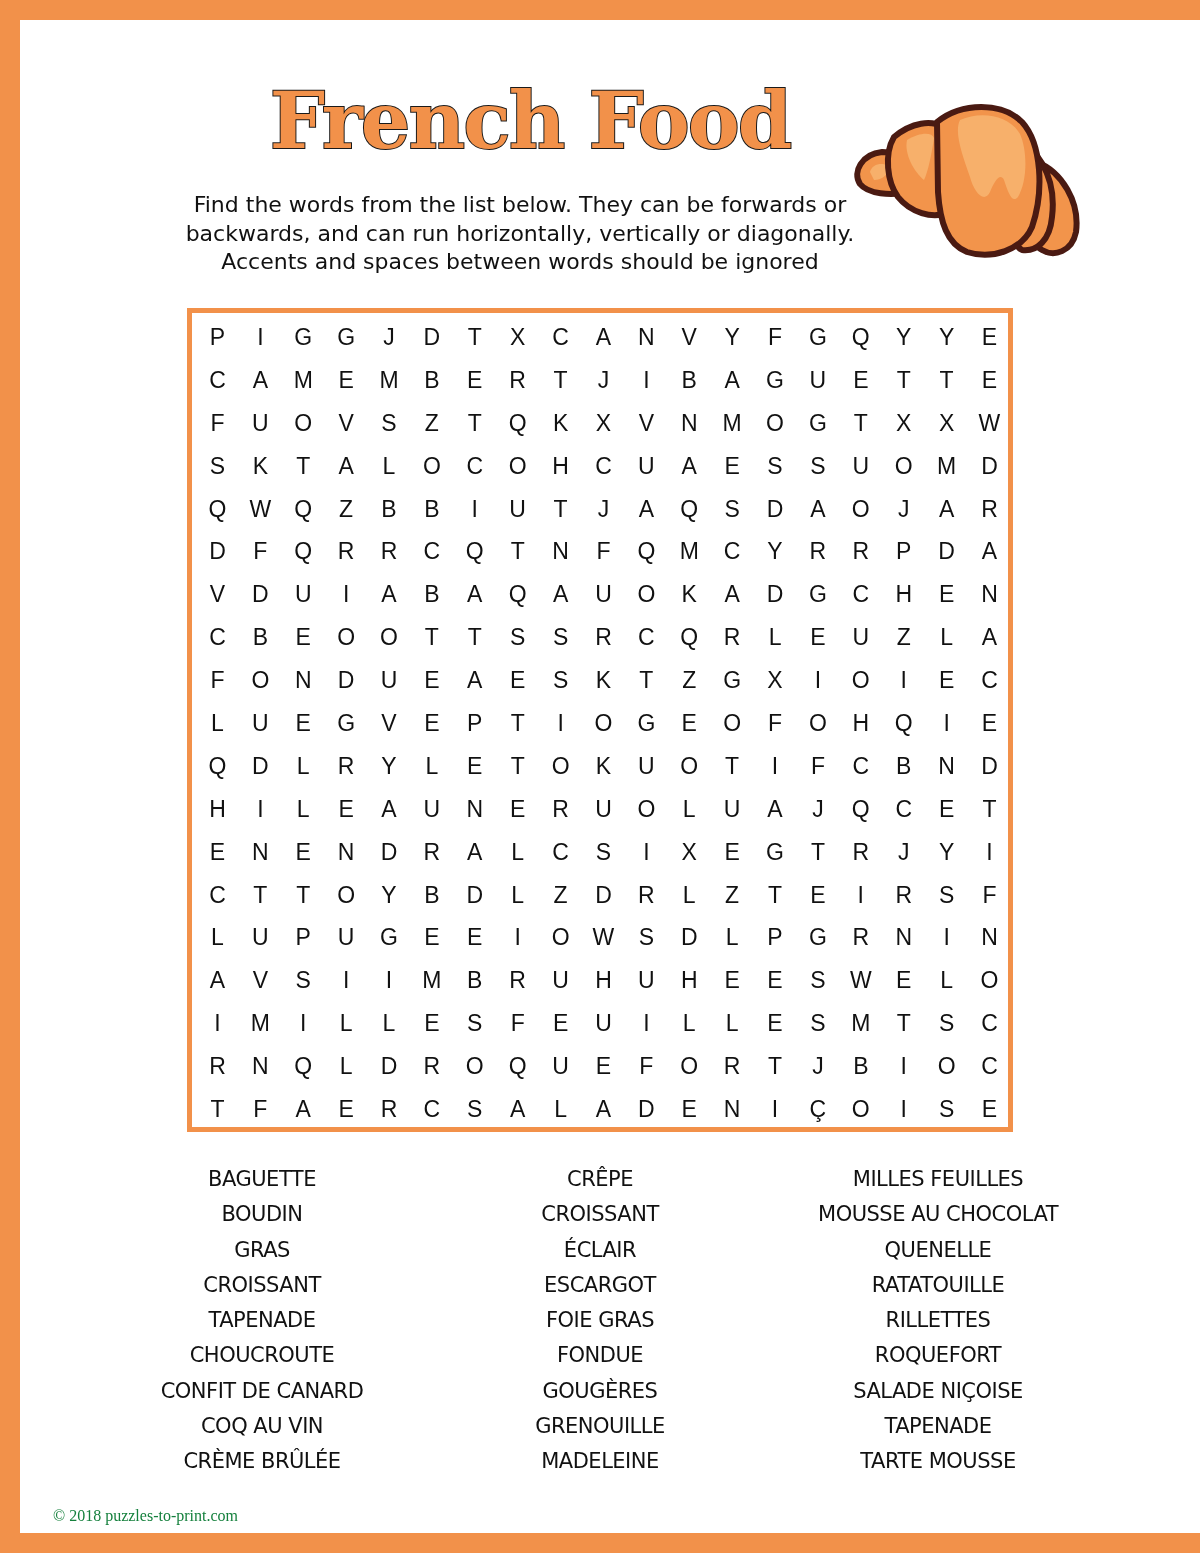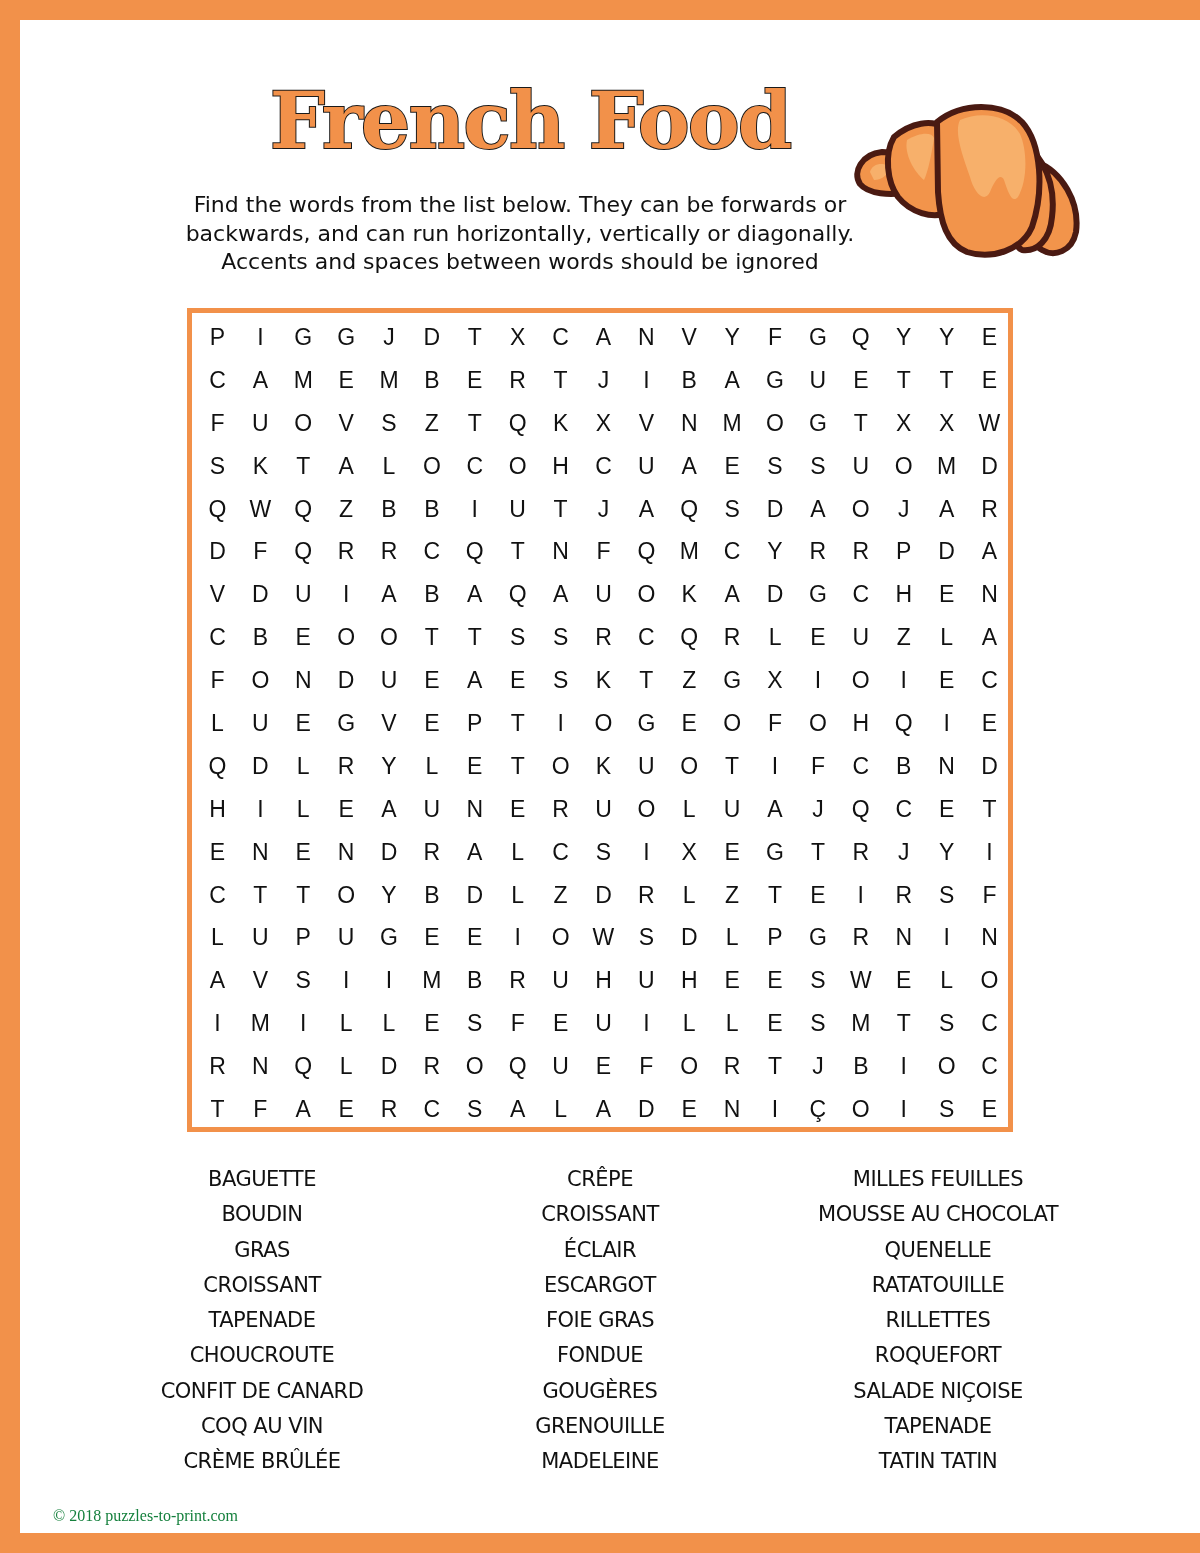--- a/index.html
+++ b/index.html
@@ -520,18 +520,18 @@
     </div>
     <div class="word-col col-3">
       <div class="word">MILLES FEUILLES</div>
       <div class="word">MOUSSE AU CHOCOLAT</div>
       <div class="word">QUENELLE</div>
       <div class="word">RATATOUILLE</div>
       <div class="word">RILLETTES</div>
       <div class="word">ROQUEFORT</div>
       <div class="word">SALADE NIÇOISE</div>
       <div class="word">TAPENADE</div>
-      <div class="word">TATIN TATIN</div>
+      <div class="word">TARTE MOUSSE</div>
     </div>
   </div>
 
   <div class="footer">© 2018 puzzles-to-print.com</div>
 </div>
 
 </body></html>

